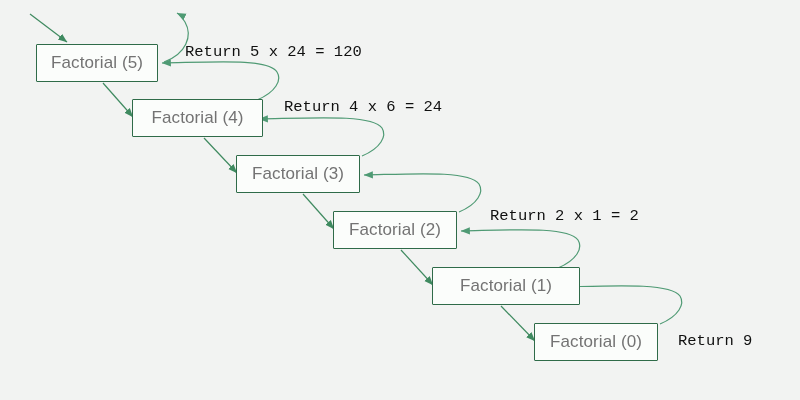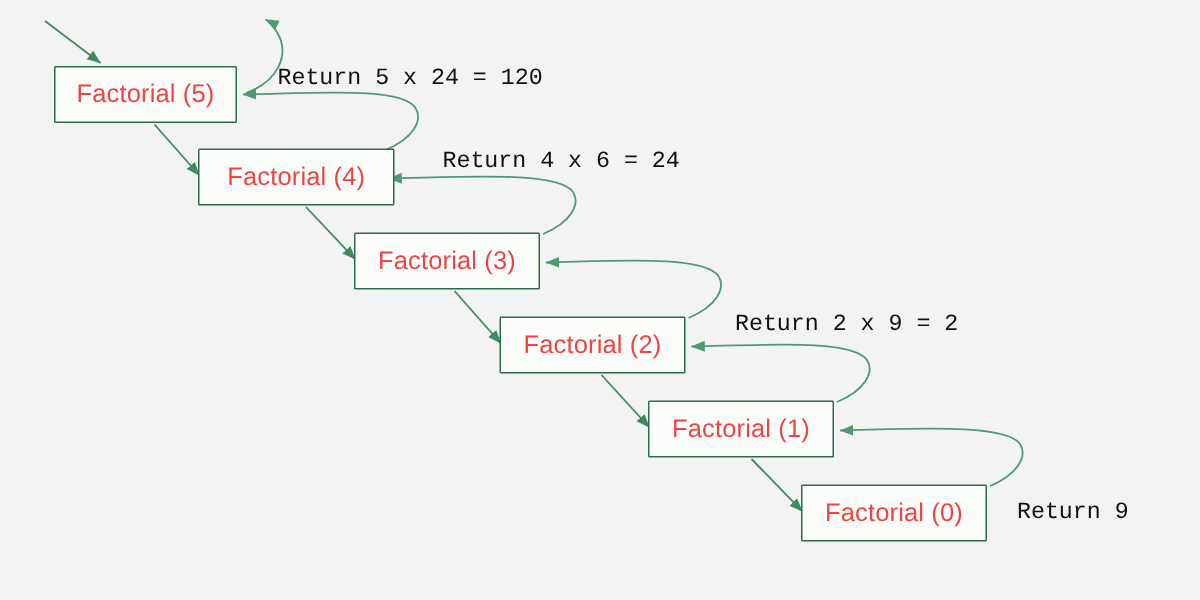--- a/index.html
+++ b/index.html
@@ -24,21 +24,21 @@
   }
   .node-box {
     position: absolute;
     box-sizing: border-box;
     background: #fbfdfb;
     border: 1.4px solid #2f6b49;
     border-radius: 1px;
     display: flex;
     align-items: center;
     justify-content: center;
-    color: #ef4444;
+    color: #737373;
     font-size: 17px;
     font-family: "Liberation Sans", sans-serif;
     letter-spacing: 0.1px;
     white-space: nowrap;
   }
   .edge-label {
     position: absolute;
     color: #101010;
     font-size: 15.5px;
     font-family: Liberation Mono, monospace;
@@ -83,25 +83,25 @@
   </div>
   <div class="node-box" style="left:132px; top:99px; width:131px; height:38px;">
     <span>Factorial (4)</span>
   </div>
   <div class="node-box" style="left:236px; top:155px; width:124px; height:38px;">
     <span>Factorial (3)</span>
   </div>
   <div class="node-box" style="left:333px; top:211px; width:124px; height:38px;">
     <span>Factorial (2)</span>
   </div>
-  <div class="node-box" style="left:432px; top:267px; width:124px; height:38px;">
+  <div class="node-box" style="left:432px; top:267px; width:148px; height:38px;">
     <span>Factorial (1)</span>
   </div>
   <div class="node-box" style="left:534px; top:323px; width:124px; height:38px;">
     <span>Factorial (0)</span>
   </div>
 
   <div class="edge-label" style="left:185px; top:45px;">Return 5 x 24 = 120</div>
-  <div class="edge-label" style="left:295px; top:100px;">Return 4 x 6 = 24</div>
-  <div class="edge-label" style="left:490px; top:209px;">Return 2 x 9 = 2</div>
+  <div class="edge-label" style="left:284px; top:100px;">Return 4 x 6 = 24</div>
+  <div class="edge-label" style="left:490px; top:209px;">Return 2 x 1 = 2</div>
   <div class="edge-label" style="left:678px; top:334px;">Return 9</div>
 
 </div>
 
 </body></html>

